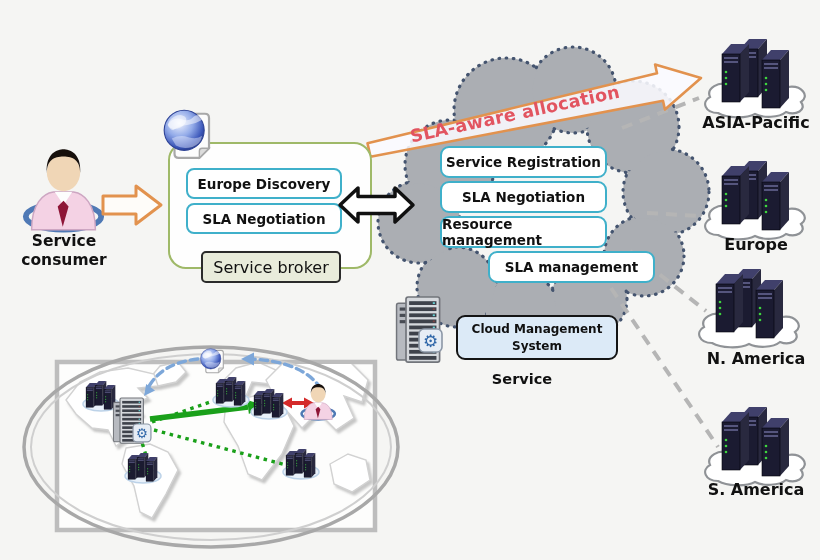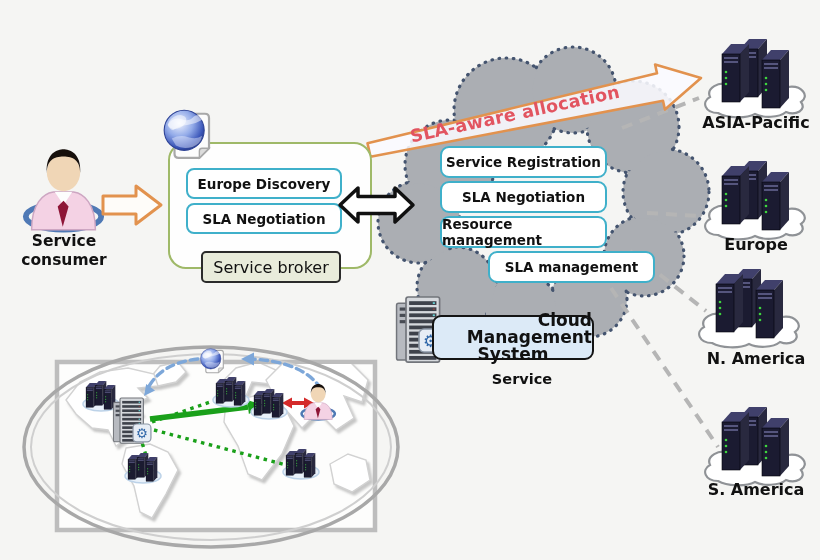--- a/index.html
+++ b/index.html
@@ -36,24 +36,24 @@
   .txt{z-index:2;font-weight:700;text-align:center;}
   .broker-box{left:168px;top:142px;width:200px;height:123px;background:#fefefe;
               border:2.5px solid var(--green_border);border-radius:18px;z-index:2;}
   .pillbox{z-index:2;background:#ffffff;border:2px solid var(--cyan);border-radius:8px;
            display:flex;align-items:center;justify-content:center;
            font-weight:700;font-size:13.5px;}
   .cloudbox{border-width:2.5px;border-radius:9px;}
   .broker-tag{left:201px;top:251px;width:136px;height:28px;background:var(--label_bg);
               border:2.5px solid #2b2b2b;border-radius:5px;z-index:2;
               display:flex;align-items:center;justify-content:center;font-weight:400;font-size:16px;}
-  .mgmt-box{left:432px;top:315px;width:158px;height:41px;background:var(--mgmt_bg);
+  .mgmt-box{left:456px;top:315px;width:158px;height:41px;background:var(--mgmt_bg);
             border:2.5px solid #141414;border-radius:9px;z-index:2;
             display:flex;flex-direction:column;align-items:center;justify-content:center;
-            font-weight:700;font-size:17px;line-height:17px;text-align:right;}
+            font-weight:700;font-size:12px;line-height:17px;text-align:right;}
   .provider-label{left:452px;top:370px;width:140px;font-size:14.5px;line-height:18px;}
   .consumer-label{left:5px;top:232px;width:118px;font-size:15.5px;line-height:19px;}
   .region-label{left:685px;width:142px;font-size:16px;z-index:2;}
   .alloc-label{left:390px;top:104px;width:250px;z-index:4;font-weight:700;font-size:17.5px;
                color:var(--allocation_text);text-align:center;transform:rotate(-12.2deg);
                letter-spacing:0.3px;}
 </style>
 </head>
 <body>
 

